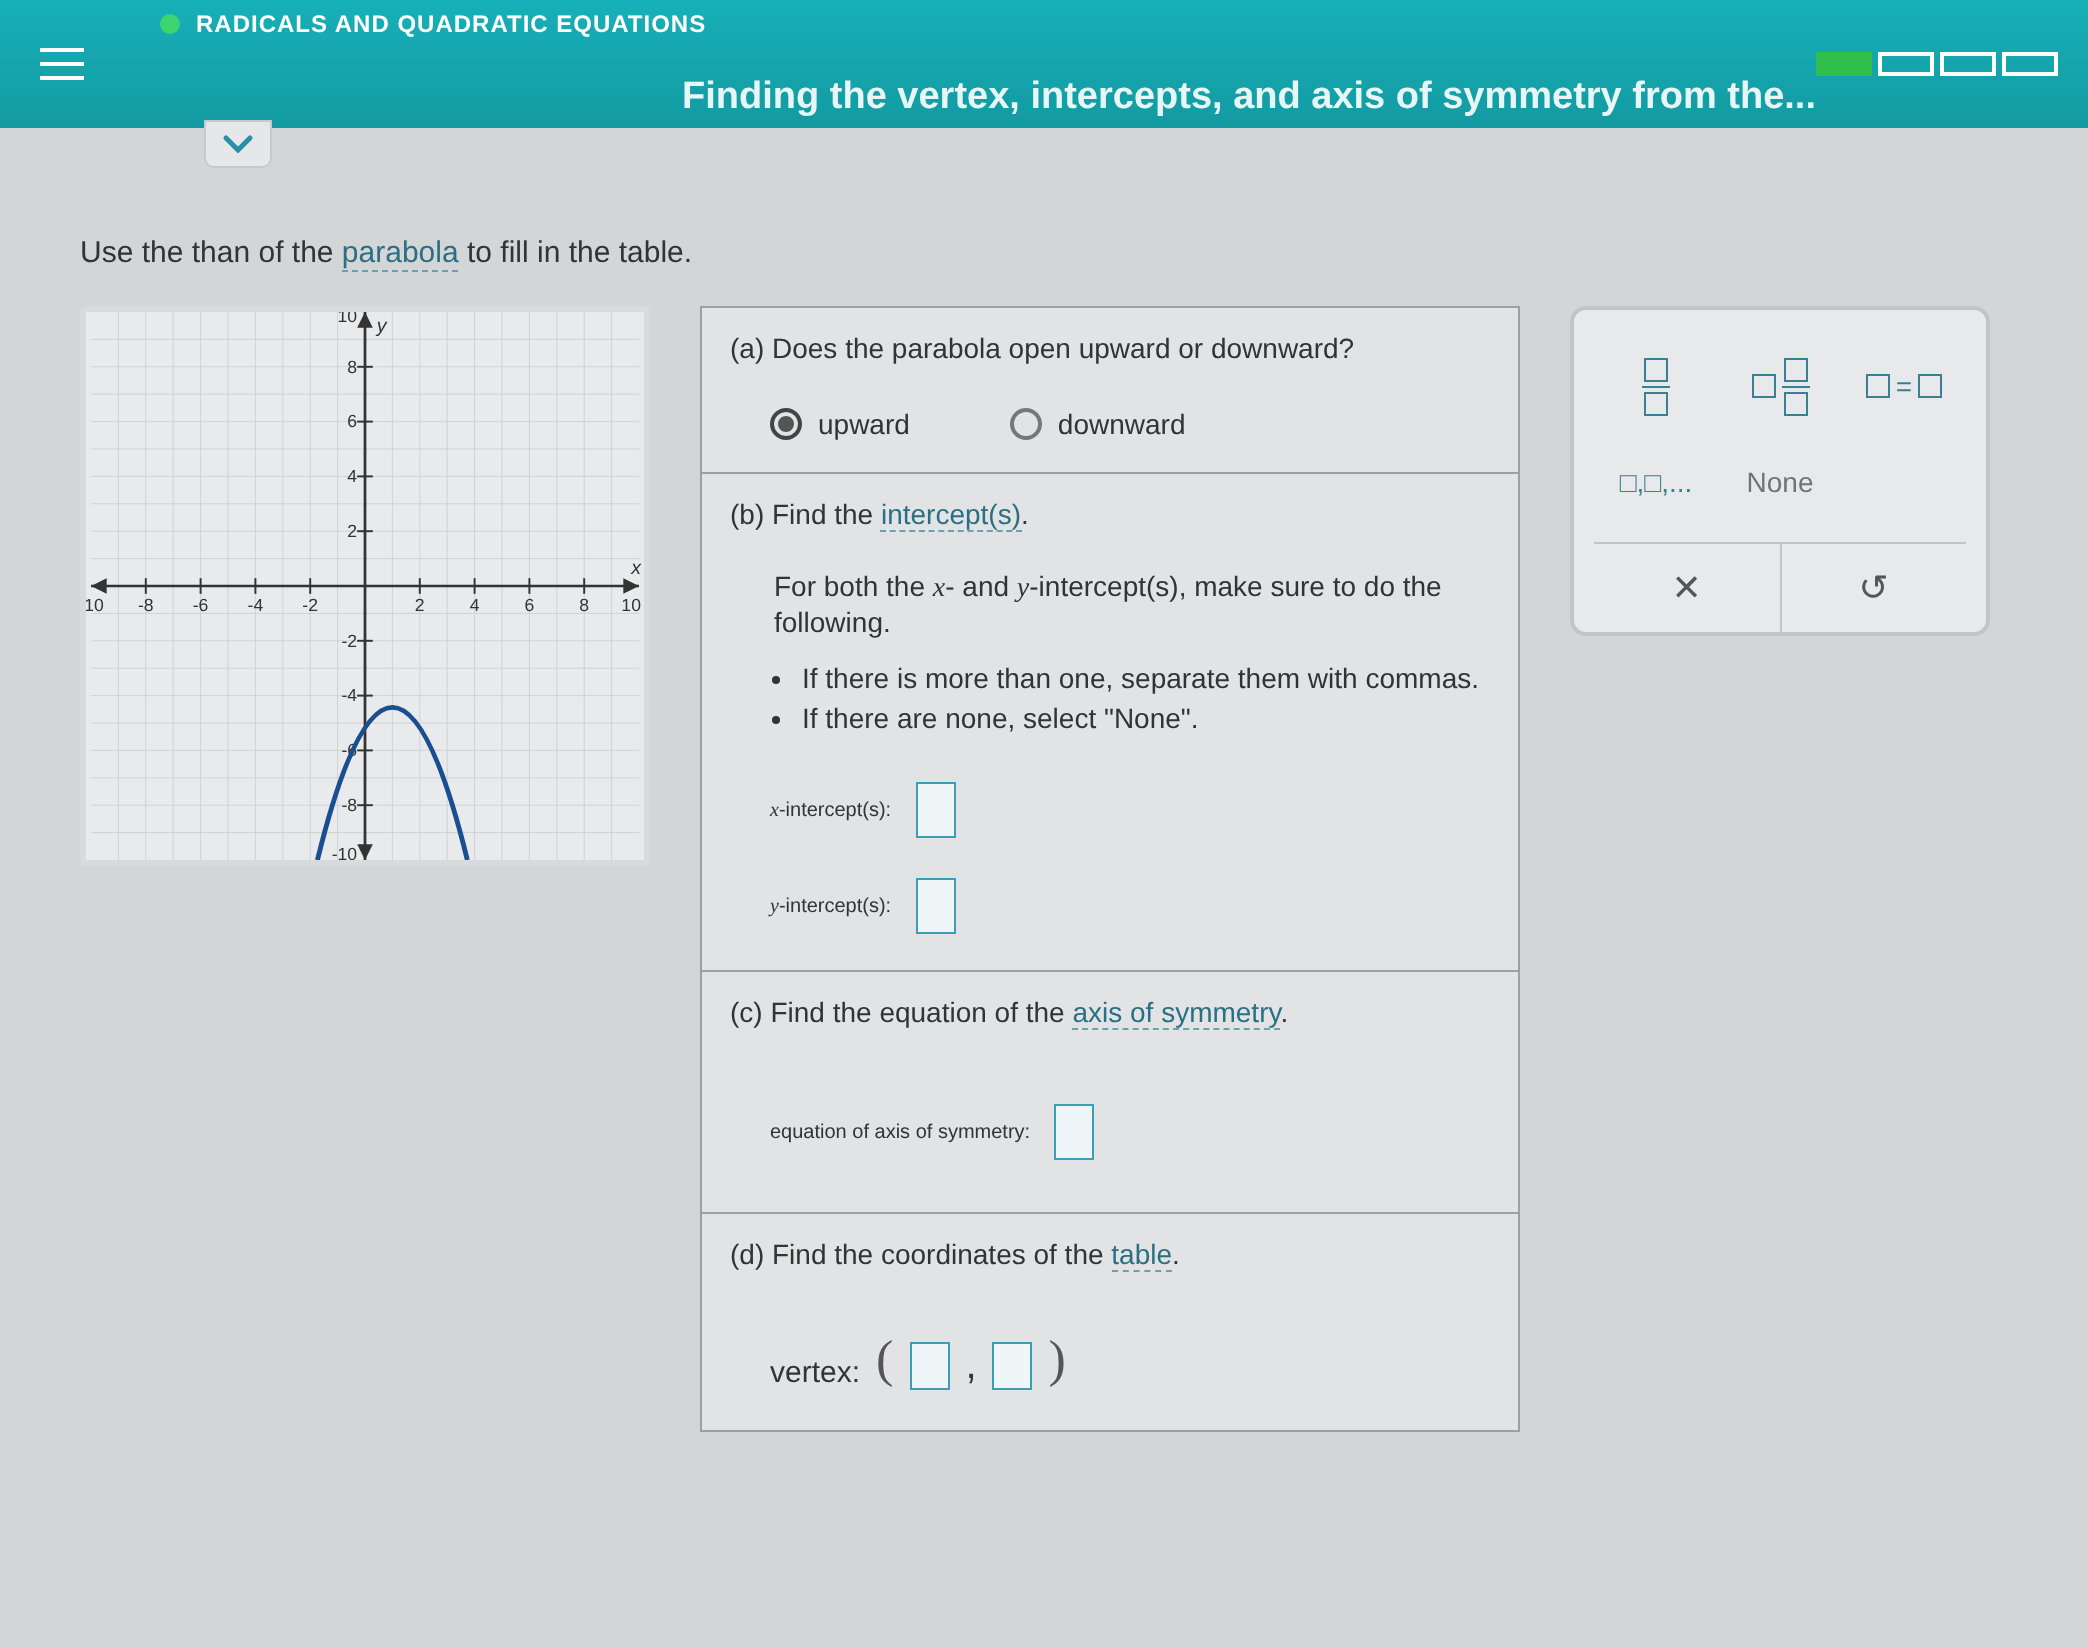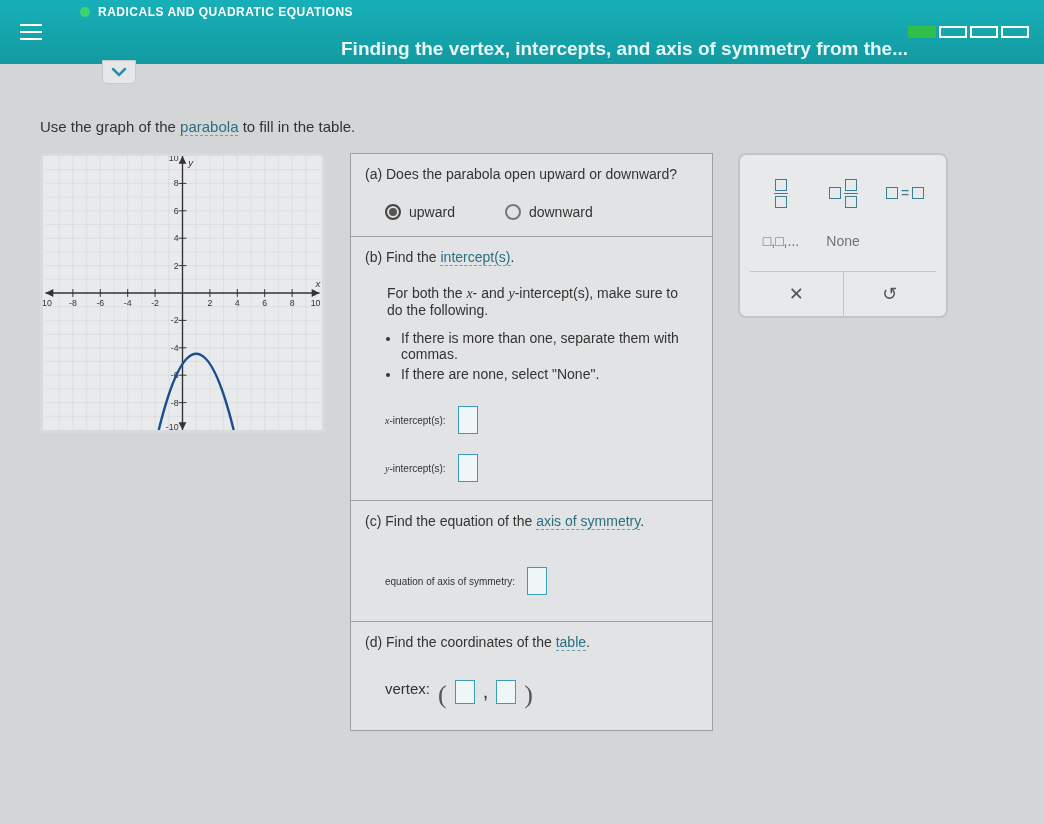--- a/index.html
+++ b/index.html
@@ -48,21 +48,21 @@
   .main-row { display:flex; gap:25px; align-items:flex-start; }
 
   
   .graph-box {
     width:285px; height:280px; background:#e9eaec;
     border:3px solid #d9dadb; border-radius:3px; position:relative;
   }
   .graph-box svg { width:100%; height:100%; }
 
   
-  .q-col { width:363px; }
+  .q-col { width:410px; }
   .q-cell {
     border:1px solid #9da0a3; background:#e2e3e5;
     padding:12px 14px; font-size:14px; color:#333;
   }
   .q-cell + .q-cell { border-top:none; }
   .q-cell .part { margin-bottom:14px; }
   .radio-row { display:flex; gap:50px; padding:8px 20px 4px 20px; align-items:center; }
   .radio { display:flex; align-items:center; gap:8px; cursor:pointer; }
   .radio-circle {
     width:16px; height:16px; border:2px solid #777; border-radius:50%;
@@ -73,21 +73,21 @@
   ul.sub-list { padding-left:36px; margin:8px 0 10px 0; }
   ul.sub-list li { margin-bottom:4px; font-size:14px; }
   .field-row { display:flex; align-items:center; gap:12px; padding:14px 20px 6px 20px; }
   .field-label { font-size:10px; }
   .ital { font-style:italic; font-family: "Times New Roman", serif; }
   .ans-box {
     min-width:20px; height:28px; border:1px solid #3a9fb5;
     background:#eef6f8; display:inline-block; padding:0 4px;
   }
   .ans-box.sm { width:18px; height:24px; }
-  .vertex-row { display:flex; align-items:flex-start; gap:8px; padding:16px 20px 8px 20px; font-size:15px; }
+  .vertex-row { display:flex; align-items:flex-end; gap:8px; padding:16px 20px 8px 20px; font-size:15px; }
   .paren { font-size:26px; color:#555; font-family:"Times New Roman", serif; }
 
   
   .palette {
     width:210px; background:#e8e9eb; border:2px solid #c2c4c6; border-radius:8px;
     padding:14px 10px 0 10px;
   }
   .pal-row { display:flex; justify-content:space-around; align-items:center; height:48px; }
   .pal-item {
     font-size:14px; color:#3a7f92; cursor:pointer;
@@ -138,21 +138,21 @@
 </div>
 
 <div class="content">
   <div class="chevron-tab">
     <svg width="16" height="12" viewBox="0 0 16 12">
       <path d="M2 3 L8 9 L14 3" stroke="#2a8fa8" stroke-width="2.5" fill="none" stroke-linecap="round"></path>
     </svg>
   </div>
 
   <p class="instr">
-    <span>Use the graph of the </span><span class="link">parabola</span><span> to fill in the table.</span>
+    <span>Use the than of the </span><span class="link">parabola</span><span> to fill in the table.</span>
   </p>
 
   <div class="main-row">
 
     <div class="graph-box">
       <svg viewBox="0 0 280 280">
 
         <rect x="0" y="0" width="280" height="280" fill="#e9eaec"></rect>
 
         <g stroke="#cfd1d3" stroke-width="0.5">

